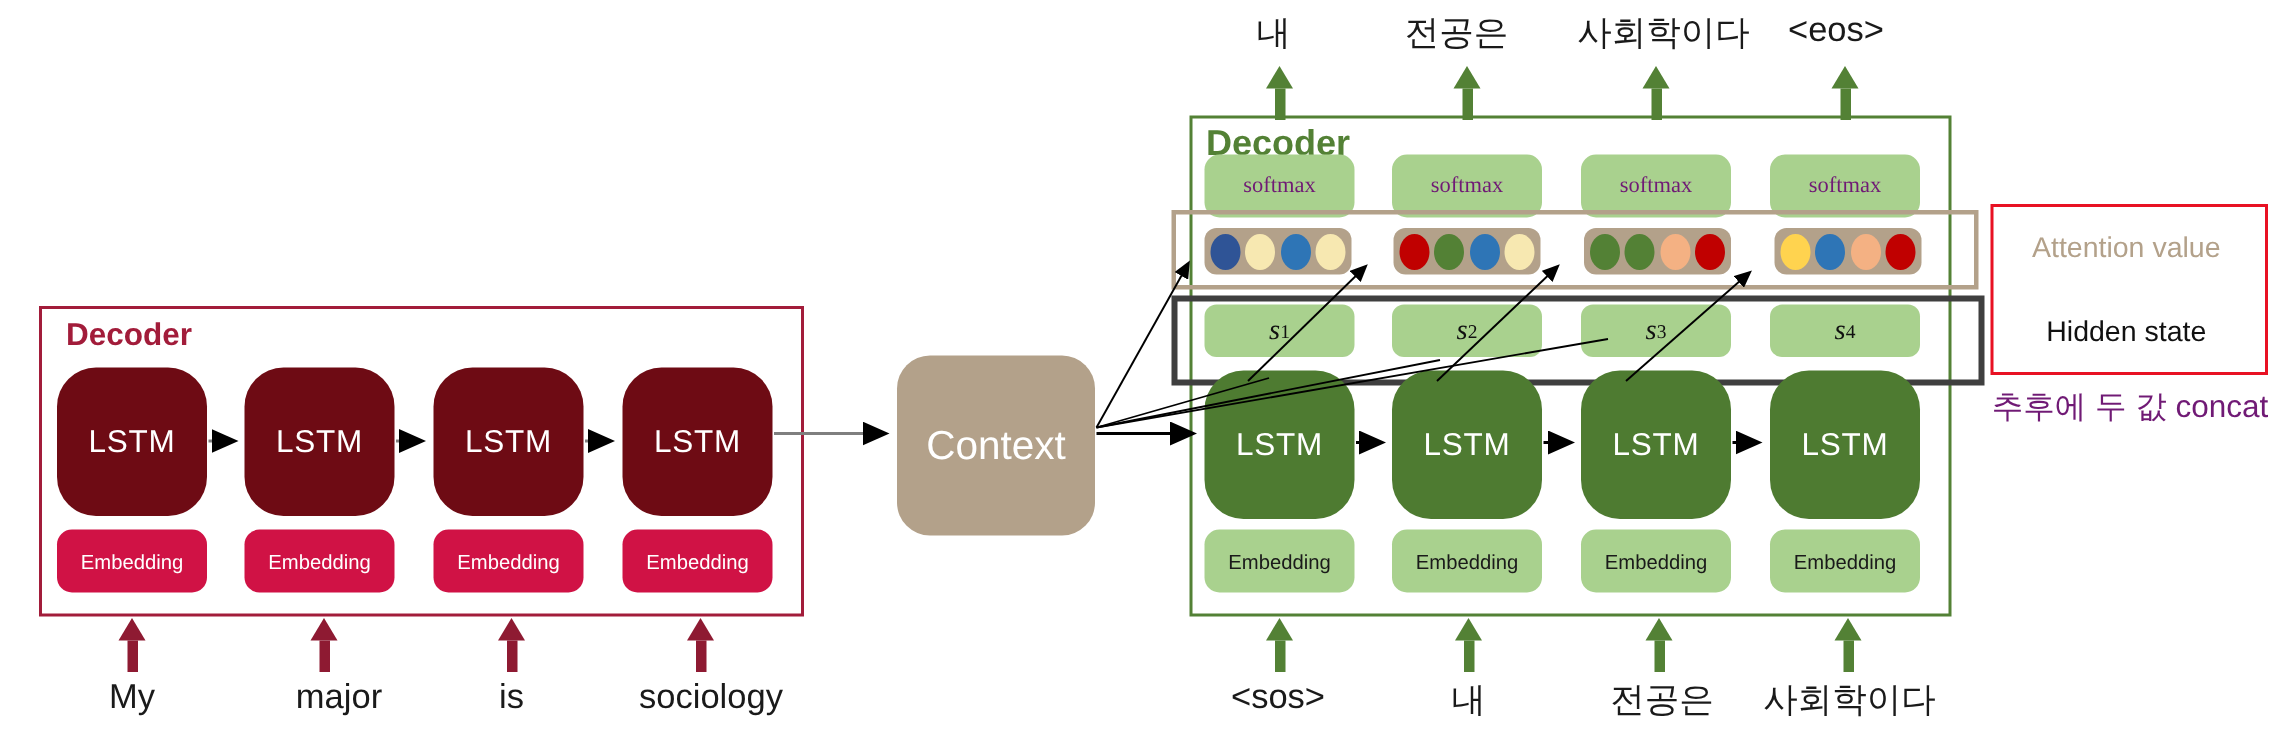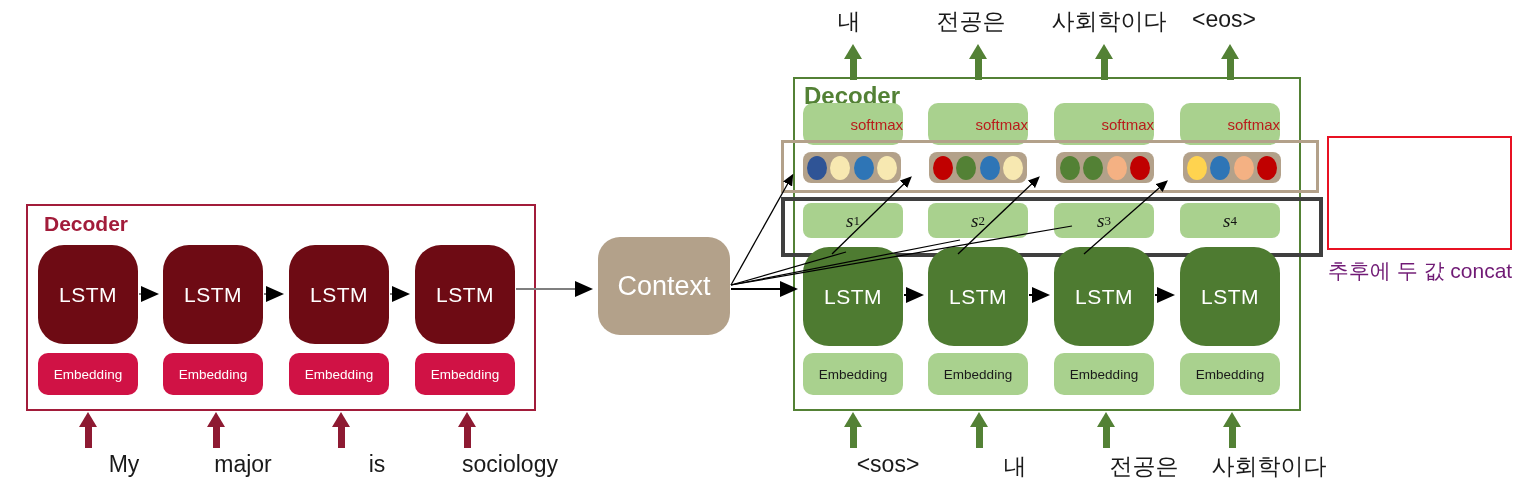--- a/index.html
+++ b/index.html
@@ -14,46 +14,46 @@
   .enc-title{left:44px;top:212px;font-size:21px;font-weight:bold;color:#a21c3a;}
   .dec-title{left:804px;top:82px;font-size:24px;font-weight:bold;color:#538135;}
   
   .lstm{width:100px;height:99px;border-radius:26px;display:flex;align-items:center;justify-content:center;
         color:#fff;font-size:21px;letter-spacing:.5px;}
   .enc-lstm{background:#6e0b14;top:245px;}
   .dec-lstm{background:#4e7b31;top:247px;}
   .embed{width:100px;height:42px;border-radius:10px;display:flex;align-items:center;justify-content:center;font-size:13.5px;}
   .enc-embed{background:#d01245;color:#fff;top:353px;}
   .dec-embed{background:#a9d18e;color:#1a1a1a;top:353px;}
-  .softmax{width:100px;height:42px;border-radius:10px;background:#a9d18e;color:#b91c1c;
-           display:flex;align-items:center;justify-content:flex-end;font-size:15px;top:103px;}
+  .softmax{width:100px;height:42px;border-radius:10px;background:#a9d18e;color:#701a75;
+           display:flex;align-items:center;justify-content:center;font-size:15px;top:103px;font-family:Liberation Serif, serif;}
   .sblock{width:100px;height:35px;border-radius:8px;background:#a9d18e;color:#111;top:203px;
           display:flex;align-items:center;justify-content:center;font-size:19px;}
   .sblock i{font-family:"Liberation Serif", serif;font-style:italic;}
   .sblock sub{font-family:"Liberation Serif", serif;font-size:13px;}
-  .context{left:598px;top:237px;width:132px;height:98px;border-radius:22px;background:#b3a18a;
+  .context{left:598px;top:237px;width:132px;height:120px;border-radius:22px;background:#b3a18a;
            display:flex;align-items:center;justify-content:center;color:#fff;font-size:27px;}
   
   .att-outer{left:781px;top:140px;width:532px;height:47px;border:3px solid #b3a18a;background:transparent;}
   .hid-outer{left:781px;top:197px;width:534px;height:52px;border:4px solid #3f3f3f;background:transparent;}
   .att-group{top:152px;width:98px;height:31px;border-radius:8px;background:#b3a18a;
              display:flex;align-items:center;justify-content:space-evenly;}
   .att-circle{width:20px;height:24px;border-radius:50%;}
   
   .arrow-up{transform:translateX(-50%);}
   .arrow-up .head{width:0;height:0;border-left:9px solid transparent;border-right:9px solid transparent;}
   .arrow-up .shaft{margin:0 auto;width:7px;}
   .enc-ar .head{border-bottom:15px solid #8e1a32;}
   .enc-ar .shaft{background:#8e1a32;height:21px;}
   .dec-ar .head{border-bottom:15px solid #538135;}
   .dec-ar .shaft{background:#538135;height:21px;}
   
   .tok{transform:translateX(-50%);font-size:23px;color:#1a1a1a;white-space:nowrap;}
   .tok-top{top:6px;}
-  .tok-bot{top:451px;margin-left:36px;}
+  .tok-bot{top:451px;}
   
   .legend-box{left:1327px;top:136px;width:181px;height:110px;border:2.5px solid #e81123;background:#fff;}
   .legend-att{left:1327px;top:155px;width:181px;text-align:center;font-size:19px;color:#b3a18a;}
   .legend-hid{left:1327px;top:211px;width:181px;text-align:center;font-size:19px;color:#111;}
   .concat-note{left:1325px;top:257px;width:190px;text-align:center;font-size:21px;color:#701a75;white-space:nowrap;}
   
   .logo{left:1458px;top:0;width:70px;height:79px;overflow:hidden;
     background:
       repeating-linear-gradient(90deg, rgba(57,82,155,.45) 0 2px, transparent 2px 14px),
       repeating-linear-gradient(0deg, rgba(57,82,155,.45) 0 2px, transparent 2px 14px),
@@ -107,21 +107,21 @@
   <div class="abs arrow-up enc-ar" style="left:341px;top:412px">
       <div class="head"></div>
       <div class="shaft"></div>
     </div>
   <div class="abs arrow-up enc-ar" style="left:467px;top:412px">
       <div class="head"></div>
       <div class="shaft"></div>
     </div>
 
   <div class="abs tok tok-bot" style="left:88px">My</div>
-  <div class="abs tok tok-bot" style="left:207px">major</div>
+  <div class="abs tok tok-bot" style="left:226px">major</div>
   <div class="abs tok tok-bot" style="left:341px">is</div>
   <div class="abs tok tok-bot" style="left:474px">sociology</div>
 
   <div class="abs context">
       <span>Context</span>
     </div>
 
   <div class="abs decoder-box"></div>
   <div class="abs dec-title">Decoder</div>
 
@@ -246,20 +246,22 @@
       <div class="head"></div>
       <div class="shaft"></div>
     </div>
 
   <div class="abs tok tok-bot" style="left:852px">&lt;sos&gt;</div>
   <div class="abs tok tok-bot" style="left:979px">내</div>
   <div class="abs tok tok-bot" style="left:1108px">전공은</div>
   <div class="abs tok tok-bot" style="left:1233px">사회학이다</div>
 
   <div class="abs legend-box"></div>
+  <div class="abs legend-att">Attention value</div>
+  <div class="abs legend-hid">Hidden state</div>
   <div class="abs concat-note">추후에 두 값 concat</div>
 
 
   <svg class="abs connector-svg" width="1528" height="496">
     <defs>
       <marker id="mk" markerWidth="9" markerHeight="8" refX="7" refY="4" orient="auto">
         <path d="M0,0 L9,4 L0,8 Z" fill="#000"></path>
       </marker>
     </defs>
 

